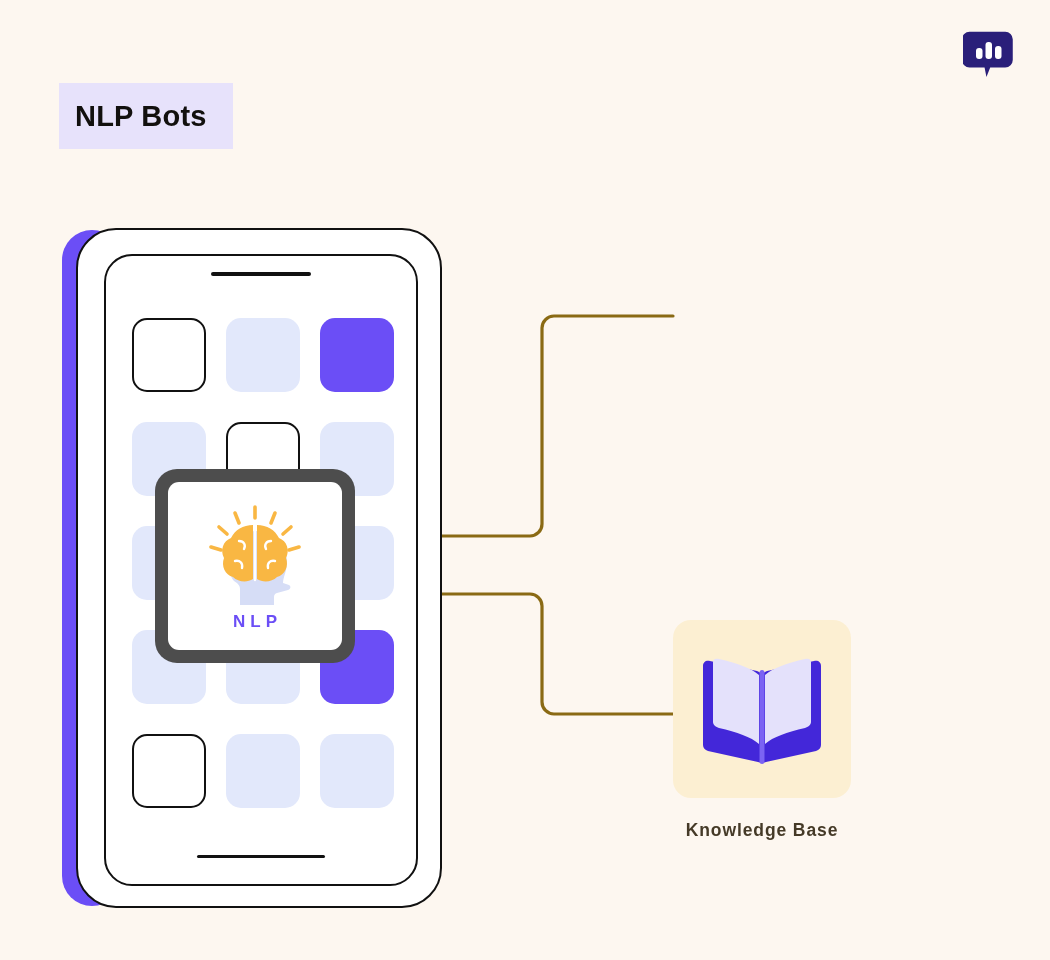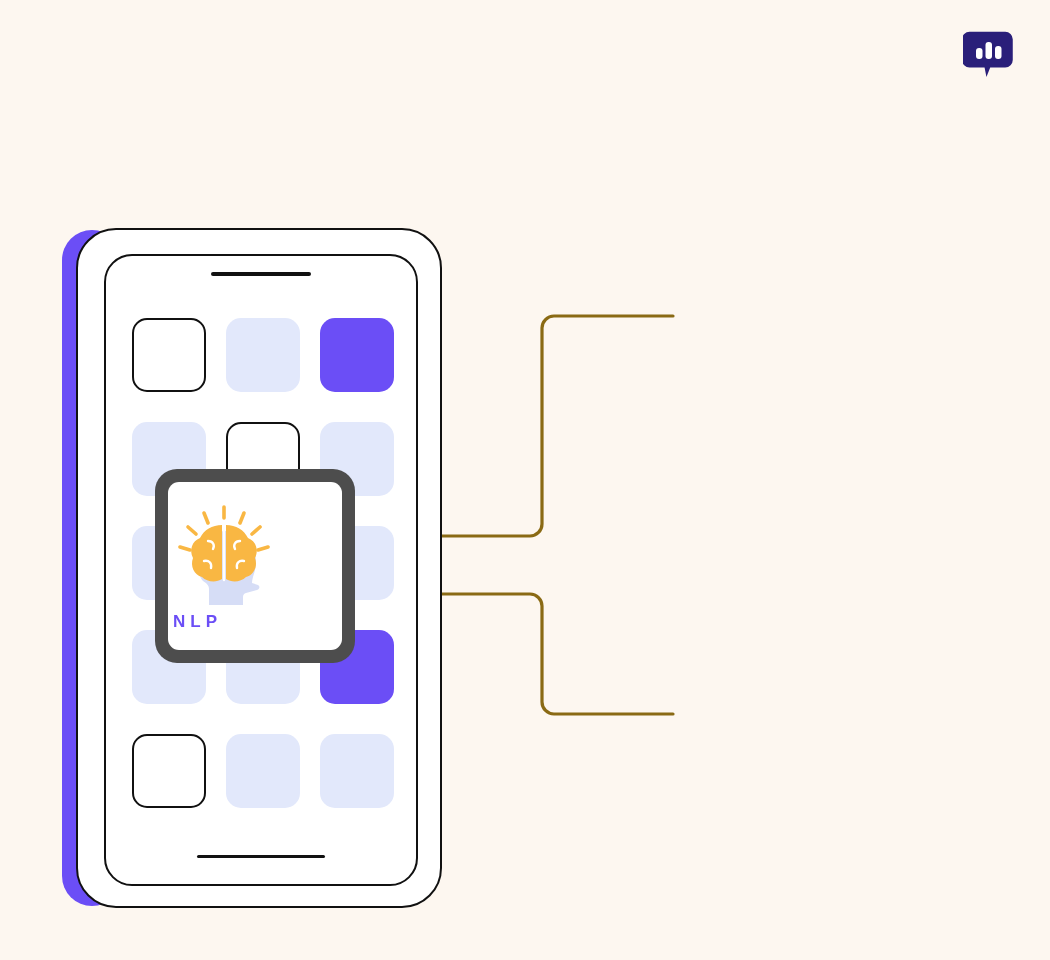--- a/index.html
+++ b/index.html
@@ -143,21 +143,21 @@
     border-radius: 22px;
     padding: 13px;
   }
   .nlp-inner {
     width: 100%;
     height: 100%;
     background: #FFFFFF;
     border-radius: 11px;
     display: flex;
     flex-direction: column;
-    align-items: flex-start;
+    align-items: center;
     justify-content: center;
   }
   .nlp-art { width: 112px; height: 104px; margin-top: 4px; }
   .nlp-label {
     margin-top: 3px;
     font-size: 17px;
     font-weight: bold;
     letter-spacing: 5px;
     color: #6B4EF6;
     padding-left: 5px;
@@ -208,20 +208,23 @@
     <svg viewBox="0 0 54 52" width="54" height="52" aria-hidden="true">
       <g>
         <path d="M8 4 H46 A8 8 0 0 1 54 12 V34 A8 8 0 0 1 46 42 H30 L26 52 L24 42 H8 A8 8 0 0 1 0 34 V12 A8 8 0 0 1 8 4 Z" fill="#2A1F7A" transform="translate(-1,-2) scale(0.94)"></path>
         <rect x="13" y="18" width="6.5" height="11" rx="3" fill="#FFFFFF"></rect>
         <rect x="22.5" y="12" width="6.5" height="17" rx="3" fill="#FFFFFF"></rect>
         <rect x="32" y="16" width="6.5" height="13" rx="3" fill="#FFFFFF"></rect>
       </g>
     </svg>
   </div>
 
+  <div class="title-chip">
+    <span class="title-text">NLP Bots</span>
+  </div>
 
   <svg class="connectors" viewBox="0 0 1050 960">
     <path d="M 355 536 H 530 A 12 12 0 0 0 542 524 V 328 A 12 12 0 0 1 554 316 H 673" fill="none" stroke="#8A6A14" stroke-width="3.2" stroke-linecap="round"></path>
     <path d="M 355 594 H 530 A 12 12 0 0 1 542 606 V 702 A 12 12 0 0 0 554 714 H 673" fill="none" stroke="#8A6A14" stroke-width="3.2" stroke-linecap="round"></path>
   </svg>
 
   <div class="phone-wrap">
     <div class="phone-accent"></div>
     <div class="phone-body">
       <div class="phone-screen">
@@ -285,14 +288,33 @@
           <path d="M72 36 C67 36 65 40 67 44"></path>
           <path d="M36 56 C41 55 44 58 43 63"></path>
           <path d="M76 56 C71 55 68 58 69 63"></path>
         </g>
       </svg>
       <div class="nlp-label">NLP</div>
     </div>
   </div>
 
 
+  <div class="node" id="node-knowledge">
+    <div class="node-card">
+      <svg width="126" height="122" viewBox="0 0 126 122">
+
+        <path d="M4 18 C4 14 7 12 11 13 L58 23 C61 24 63 26 63 29
+                 V112 C63 114 61 115 59 114 L9 103 C6 102 4 100 4 97 Z" fill="#4327D9"></path>
+        <path d="M122 18 C122 14 119 12 115 13 L68 23 C65 24 63 26 63 29
+                 V112 C63 114 65 115 67 114 L117 103 C120 102 122 100 122 97 Z" fill="#4327D9"></path>
+
+        <path d="M14 14 C14 11 17 10 20 11 C38 15 52 20 60 27
+                 V96 C52 89 38 84 20 80 C17 79 14 77 14 74 Z" fill="#E4E1FB"></path>
+        <path d="M112 14 C112 11 109 10 106 11 C88 15 74 20 66 27
+                 V96 C74 89 88 84 106 80 C109 79 112 77 112 74 Z" fill="#E4E1FB"></path>
+
+        <rect x="60.5" y="22" width="5" height="94" rx="2.5" fill="#7B63F3"></rect>
+      </svg>
+    </div>
+    <div class="node-label">Knowledge Base</div>
+  </div>
 
 </div>
 
 </body></html>

